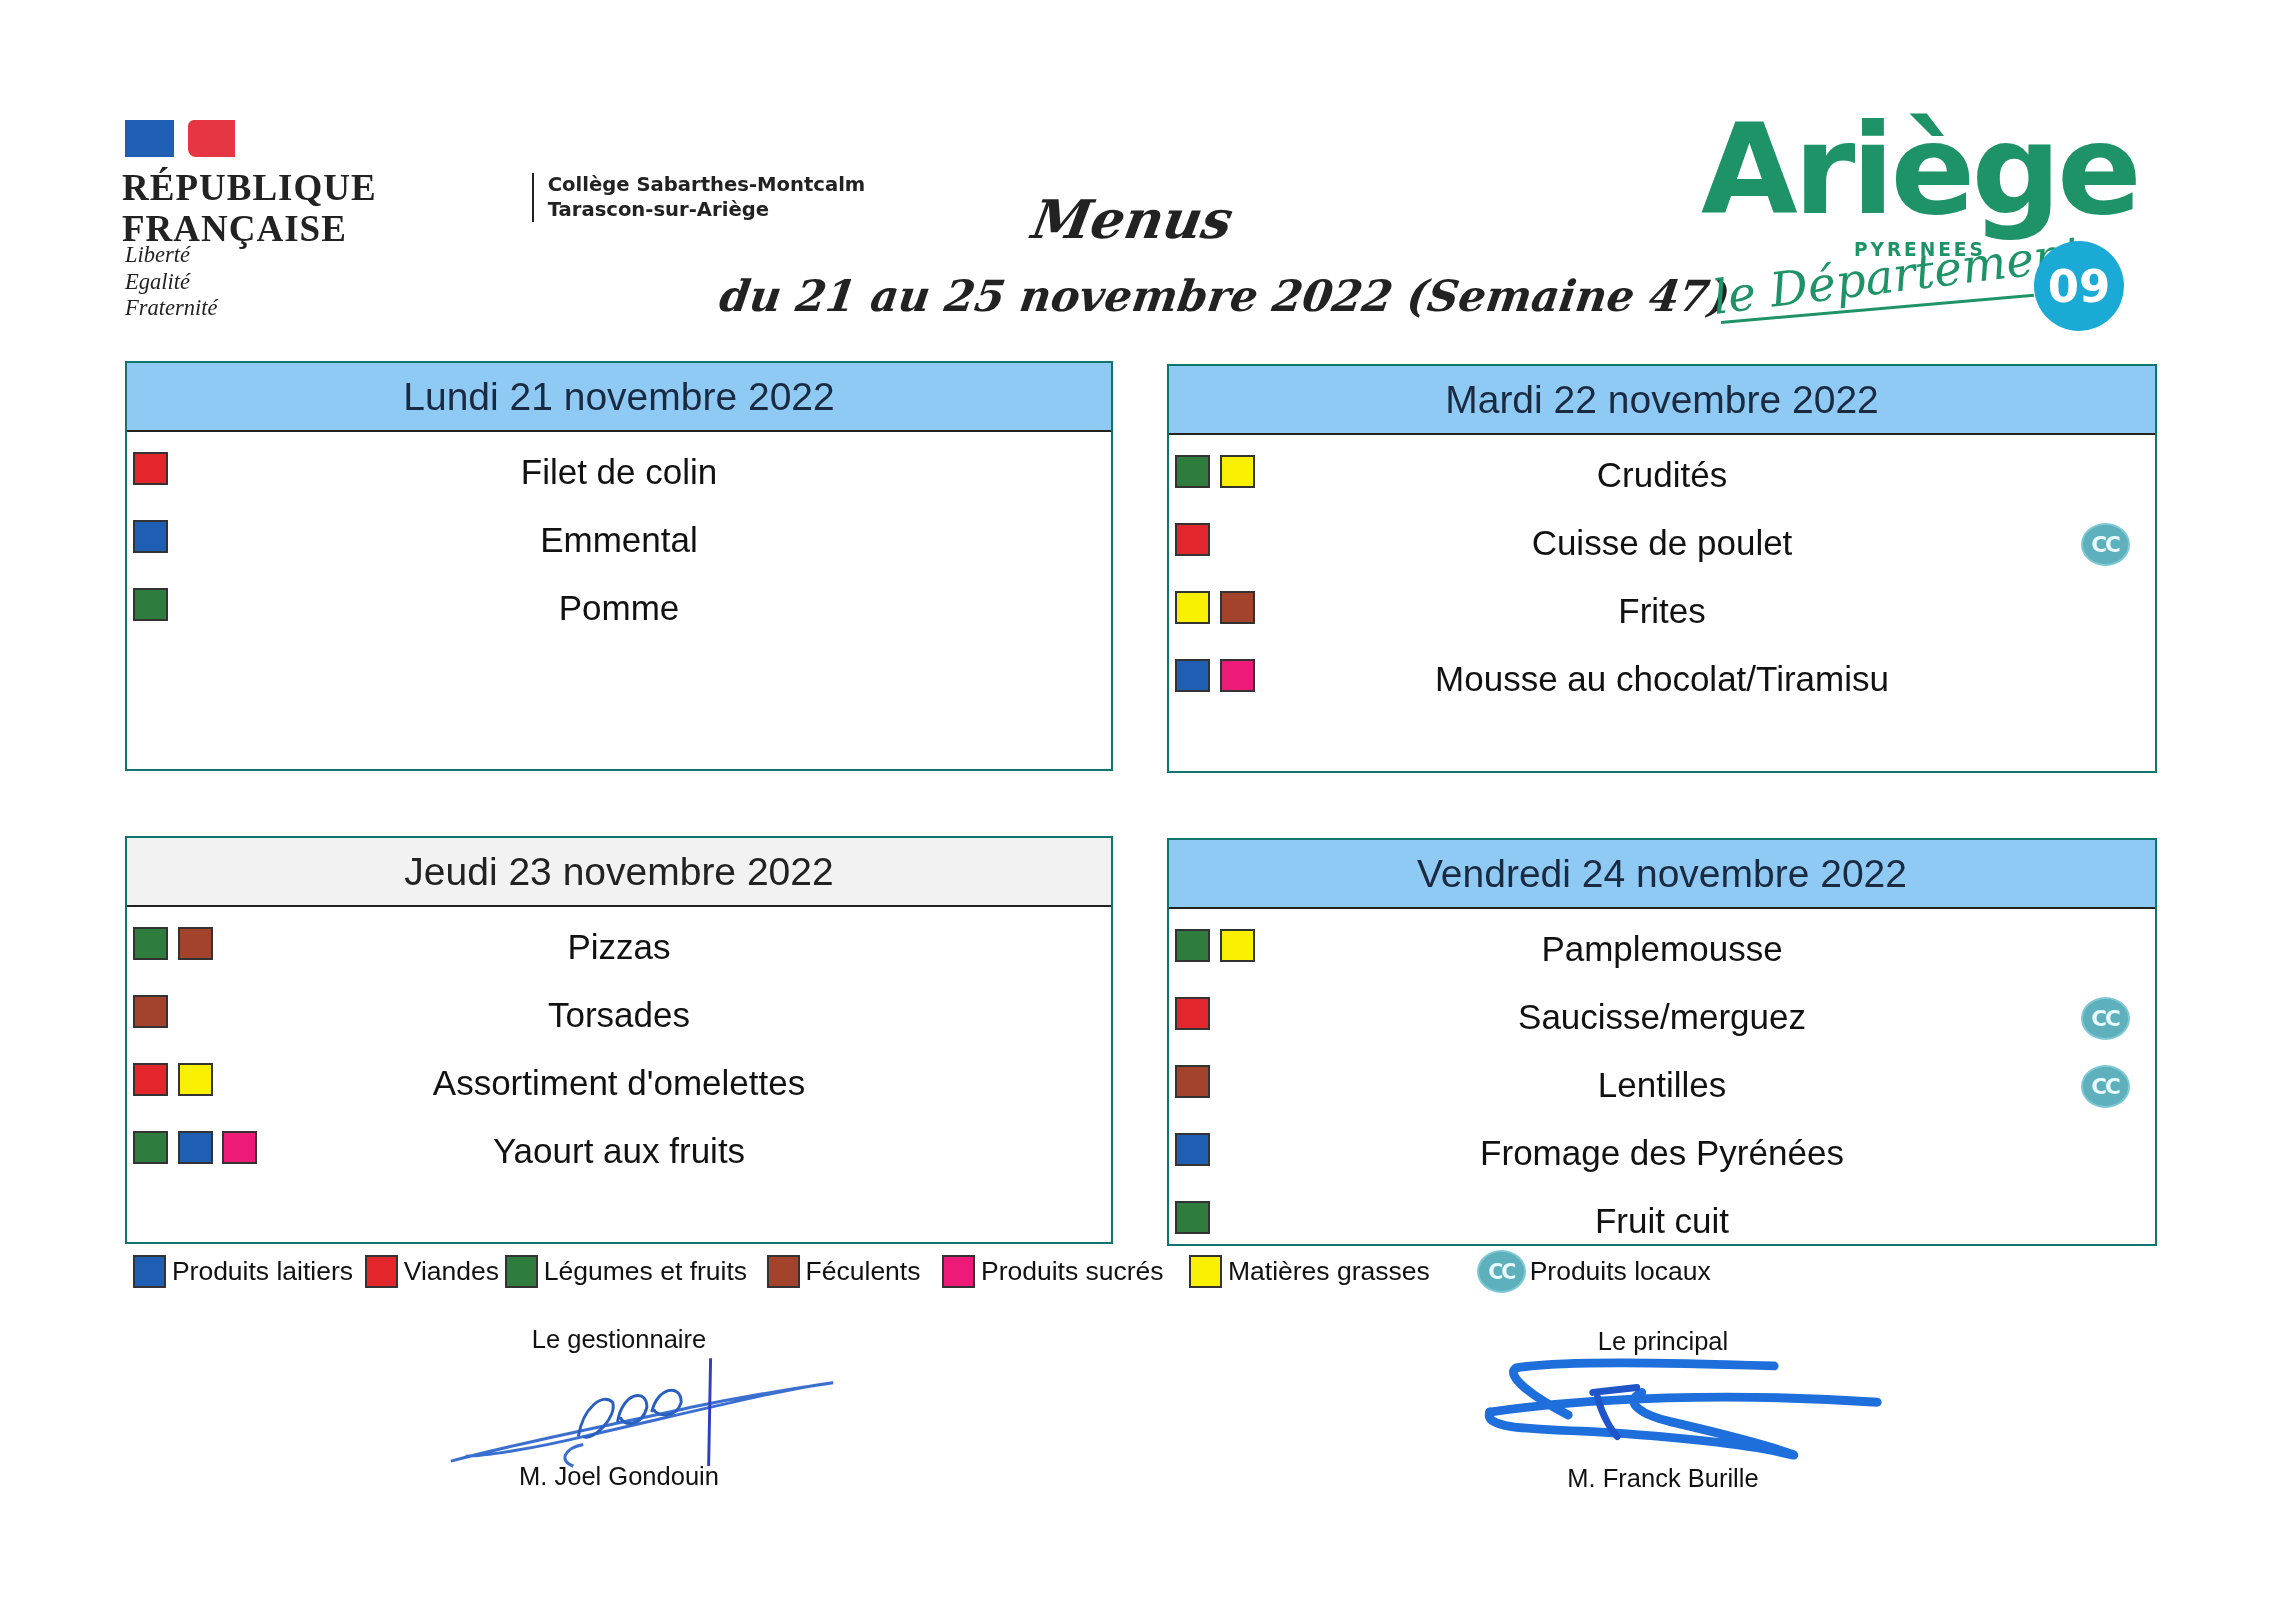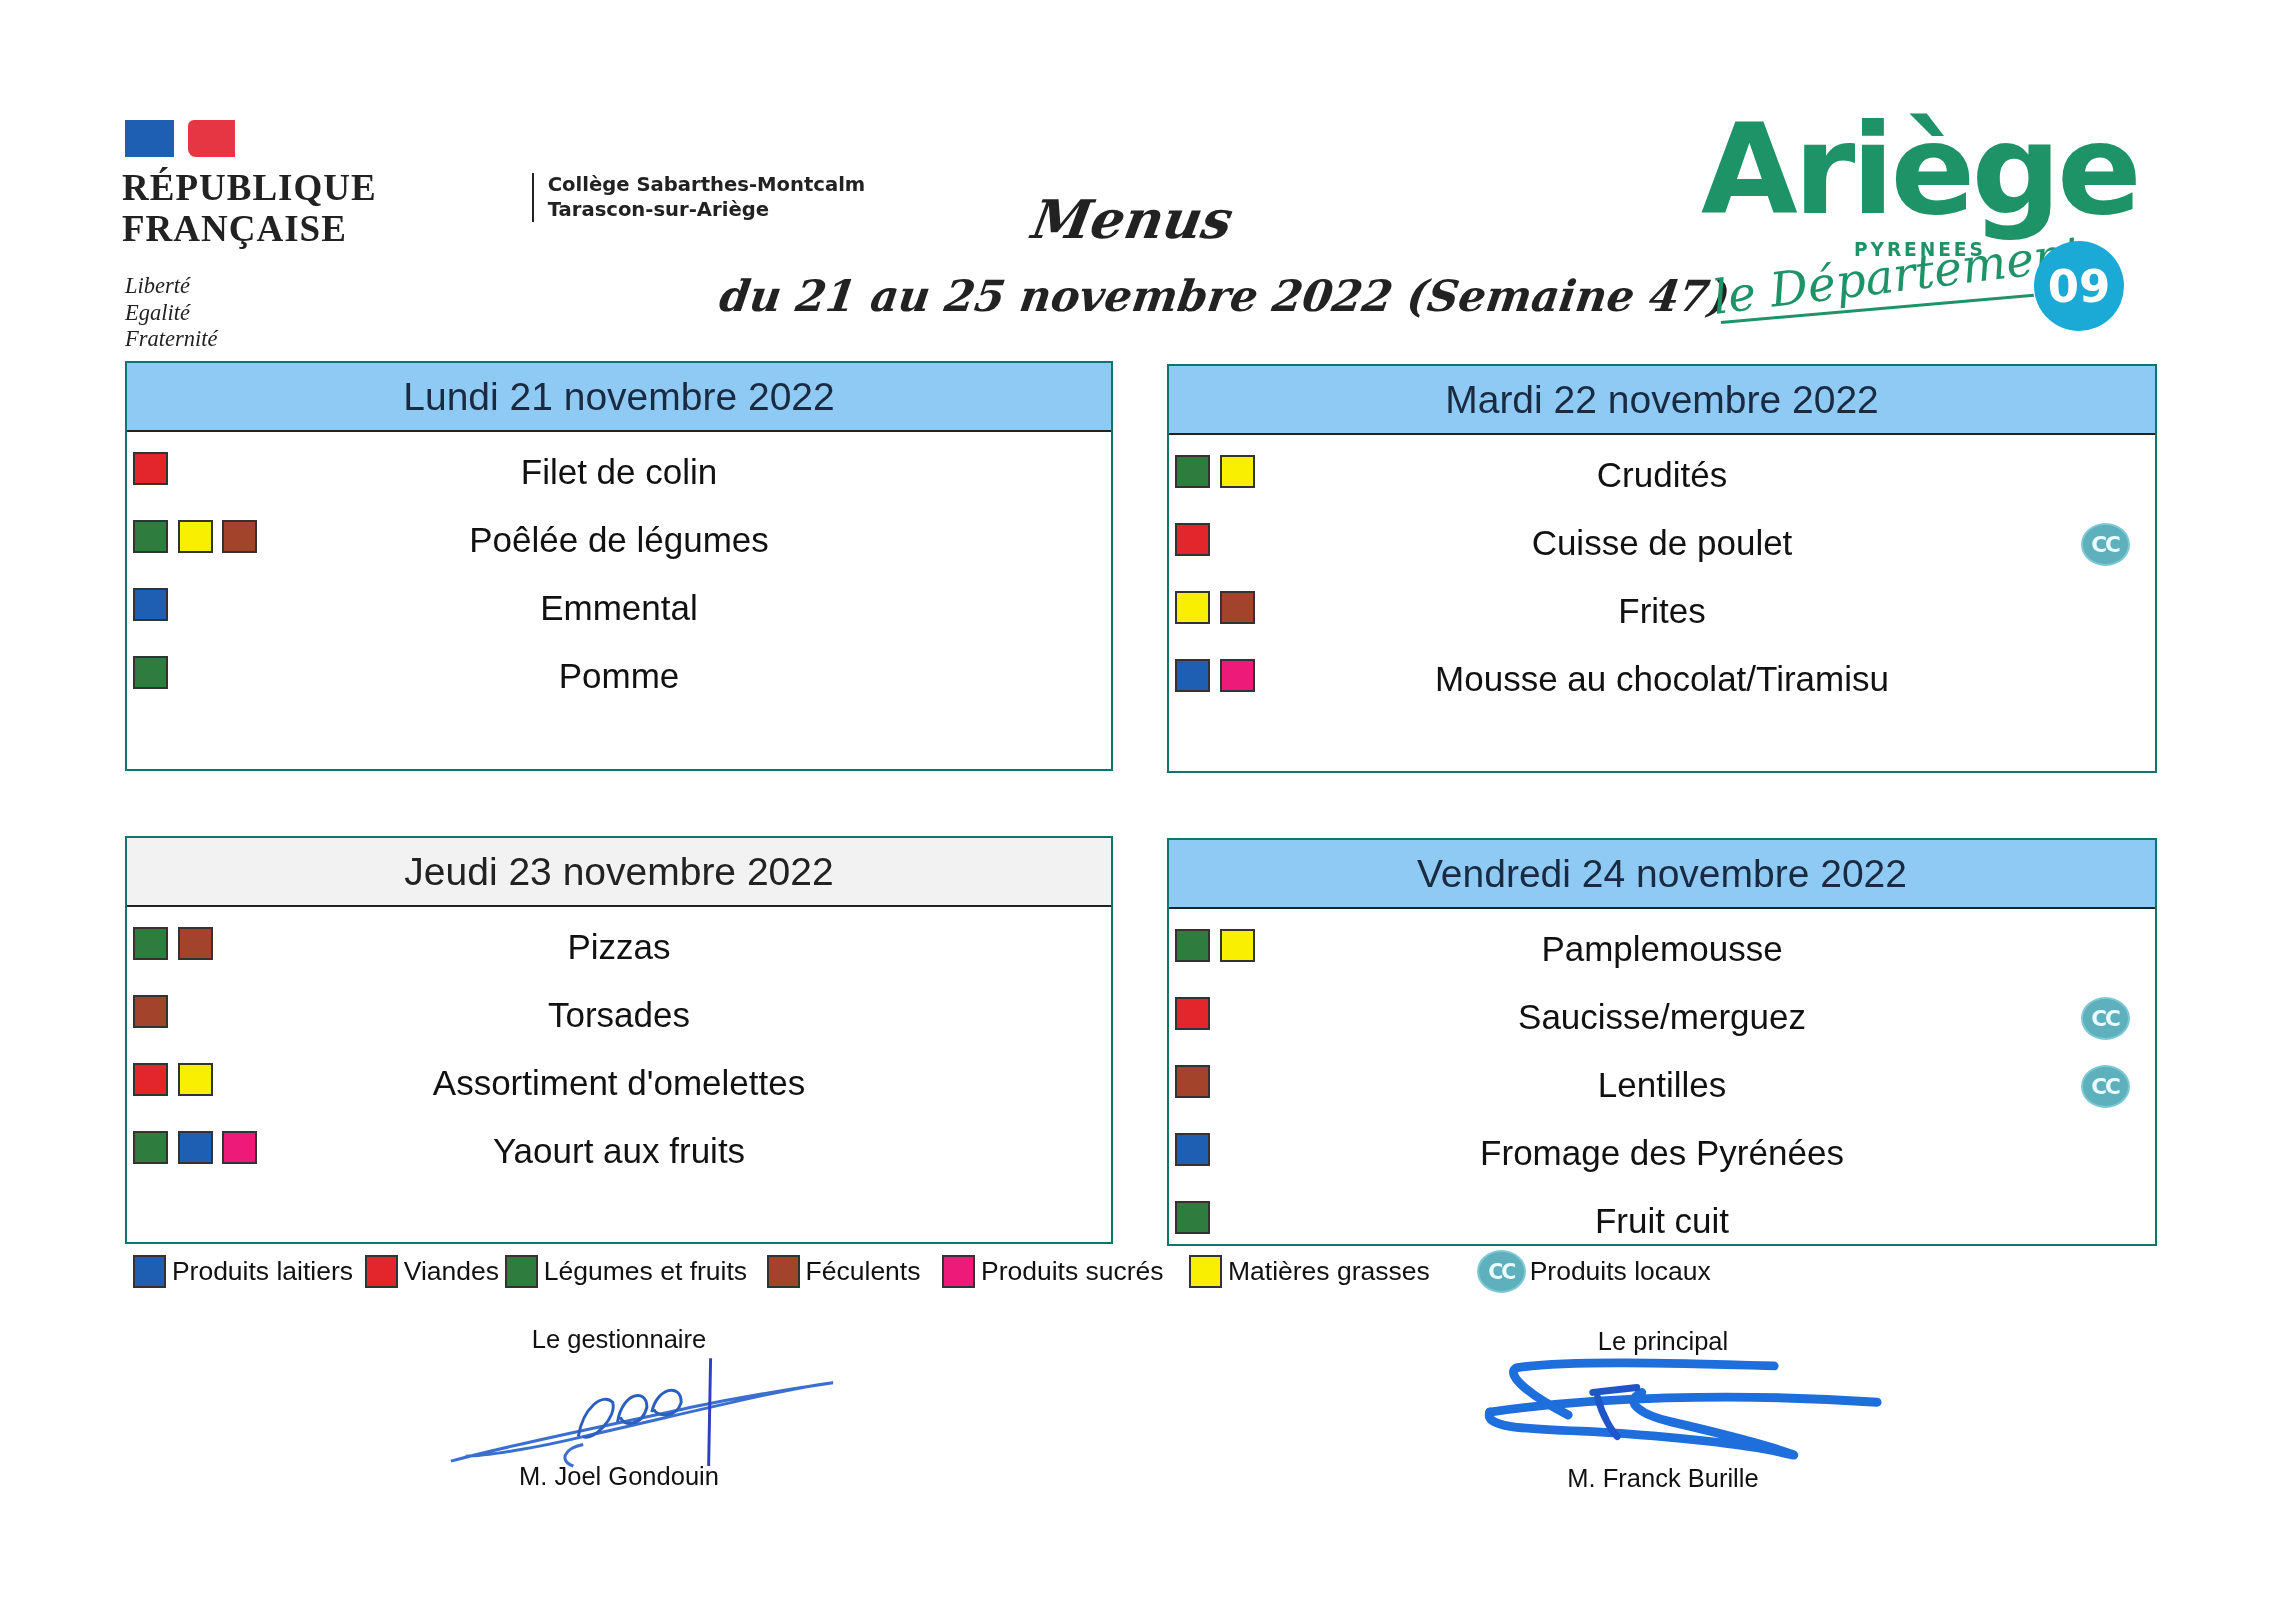--- a/index.html
+++ b/index.html
@@ -7,21 +7,21 @@
   body { position: relative; font-family: "Liberation Sans", sans-serif; color: #111; }
 
   .abs { position: absolute; }
 
   
   .flag { left: 125px; top: 120px; width: 110px; height: 37px; }
   .flag .blue { position: absolute; left: 0; top: 0; width: 49px; height: 37px; background: #1f5fb3; }
   .flag .white { position: absolute; left: 49px; top: 0; width: 13.7px; height: 37px; background: #fff; }
   .flag .red { position: absolute; left: 63px; top: 0; width: 47px; height: 37px; background: #e63543; border-radius: 5.9px 0 0 7.8px; }
   .rf-title { left: 122px; top: 167px; font-family: Liberation Serif, serif; font-weight: bold; font-size: 37px; line-height: 41px; letter-spacing: 1px; color: #222; }
-  .rf-motto { left: 125px; top: 273px; font-family: "Liberation Serif", serif; font-style: italic; font-size: 22.5px; line-height: 26.5px; color: #222; }
+  .rf-motto { left: 125px; top: 242px; font-family: "Liberation Serif", serif; font-style: italic; font-size: 22.5px; line-height: 26.5px; color: #222; }
 
   .college { left: 532px; top: 173px; border-left: 2.9px solid #222; padding-left: 13.7px; font-family: "DejaVu Sans", sans-serif; font-weight: bold; font-size: 19.6px; line-height: 24.5px; color: #222; }
 
   .menus-title { left: 0; width: 2285px; top: 188px; text-align: center; }
   .menus-title span { display: inline-block; margin-left: -19.6px; font-family: "DejaVu Serif", serif; font-style: italic; font-weight: bold; font-size: 53px; color: #222; transform: skewX(-10deg); }
   .menus-sub { left: 720px; width: 833px; top: 271px; text-align: center; font-family: "DejaVu Serif", serif; font-style: italic; font-weight: bold; font-size: 43px; color: #222; white-space: nowrap; transform: skewX(-8deg); }
 
   
   .ariege { left: 1701px; top: 125px; width: 431px; height: 225px; }
   .ariege .word { position: absolute; left: 0; top: -17.6px; font-family: "DejaVu Sans", sans-serif; font-weight: bold; font-size: 125px; letter-spacing: -3.9px; color: #1e9367; line-height: 1; }
@@ -94,28 +94,20 @@
     <div class="day-header blue">Lundi 21 novembre 2022</div>
     <div class="rows" style="padding-top: 5.9px;">
       <div class="row">
         <div class="swatches">
           <div class="sw" style="background: rgb(226, 38, 43);"></div>
         </div>
         <span class="name">Filet de colin</span>
       </div>
       <div class="row">
         <div class="swatches">
-          <div class="sw" style="background: rgb(46, 125, 62);"></div>
-          <div class="sw" style="background: rgb(248, 240, 0);"></div>
-          <div class="sw" style="background: rgb(164, 67, 43);"></div>
-        </div>
-        <span class="name">Poêlée de légumes</span>
-      </div>
-      <div class="row">
-        <div class="swatches">
           <div class="sw" style="background: rgb(31, 95, 179);"></div>
         </div>
         <span class="name">Emmental</span>
       </div>
       <div class="row">
         <div class="swatches">
           <div class="sw" style="background: rgb(46, 125, 62);"></div>
         </div>
         <span class="name">Pomme</span>
       </div>

